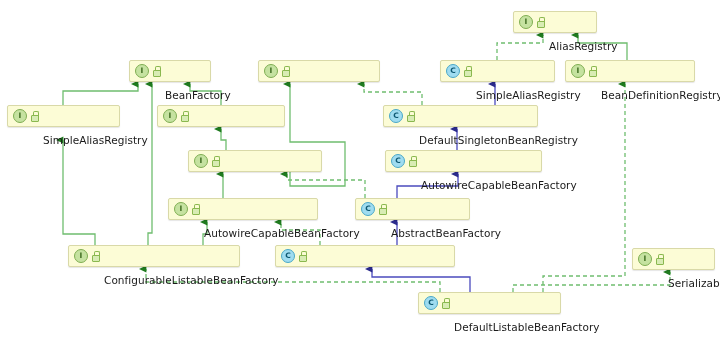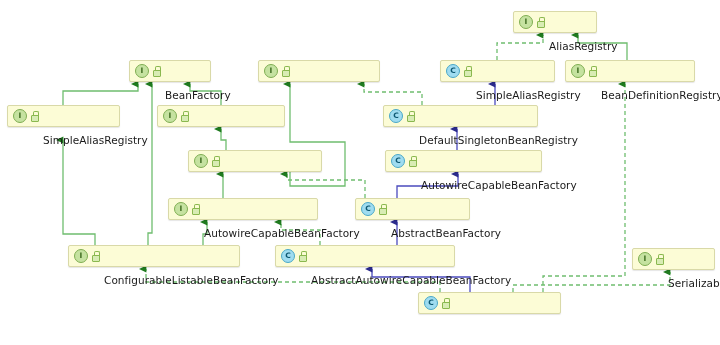--- a/index.html
+++ b/index.html
@@ -185,27 +185,27 @@
 
   <div class="node iface" style="left:68px;top:245px;width:172px;">
     <span class="type-icon">I</span>
     <span class="vis-icon"></span>
     <span class="label">ConfigurableListableBeanFactory</span>
   </div>
 
   <div class="node cls" style="left:275px;top:245px;width:180px;">
     <span class="type-icon">C</span>
     <span class="vis-icon"></span>
-    <span class="label">AbstractAutowireCapableBeanFactory</span>
   </div>
 
   <div class="node iface" style="left:632px;top:248px;width:83px;">
     <span class="type-icon">I</span>
     <span class="vis-icon"></span>
     <span class="label">Serializable</span>
   </div>
 
   <div class="node cls" style="left:418px;top:292px;width:143px;">
     <span class="type-icon">C</span>
     <span class="vis-icon"></span>
+    <span class="label">DefaultListableBeanFactory</span>
   </div>
 
 </div>
 
 </body></html>

